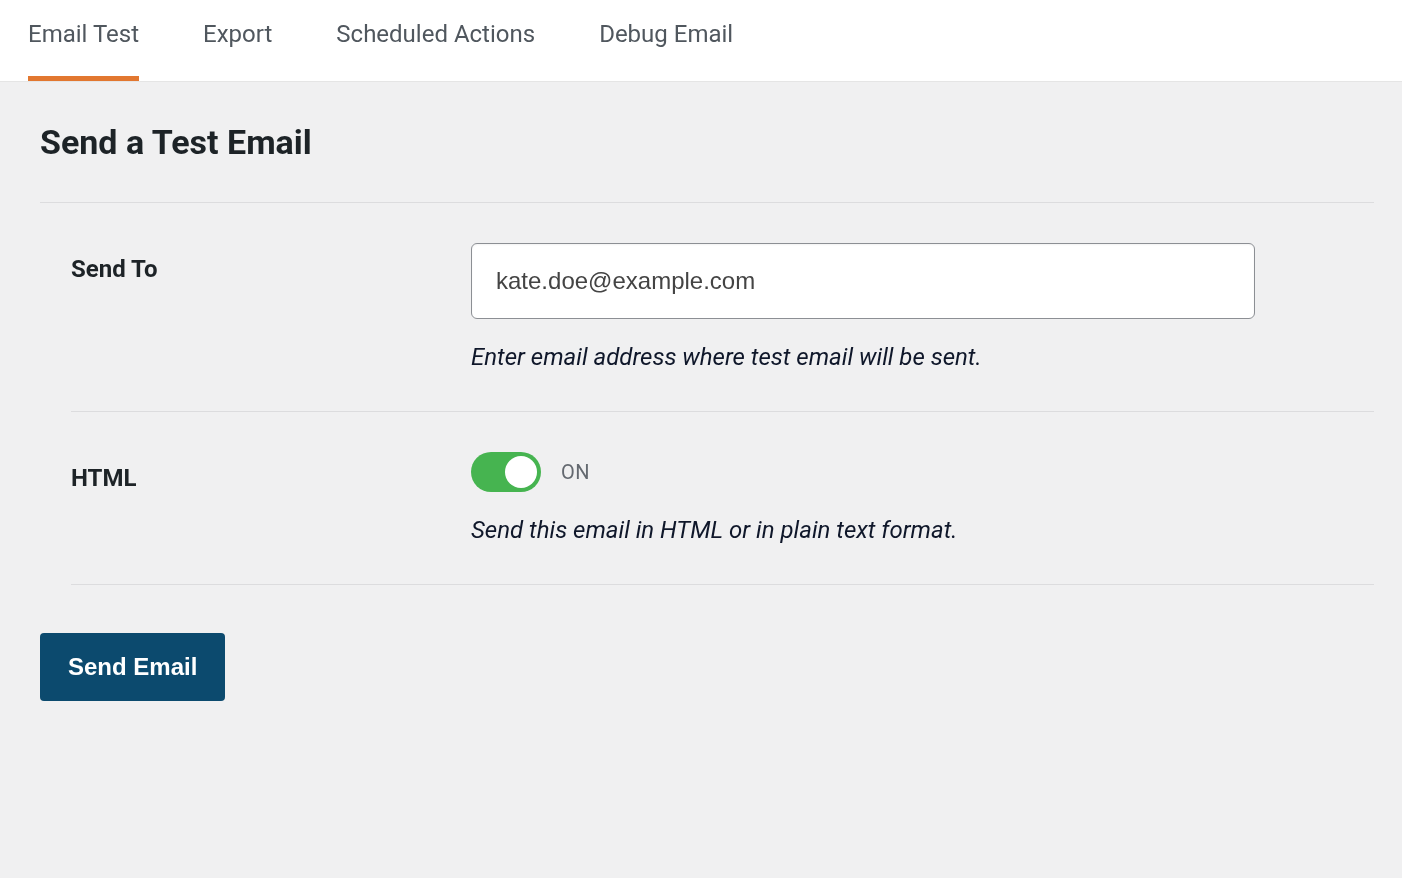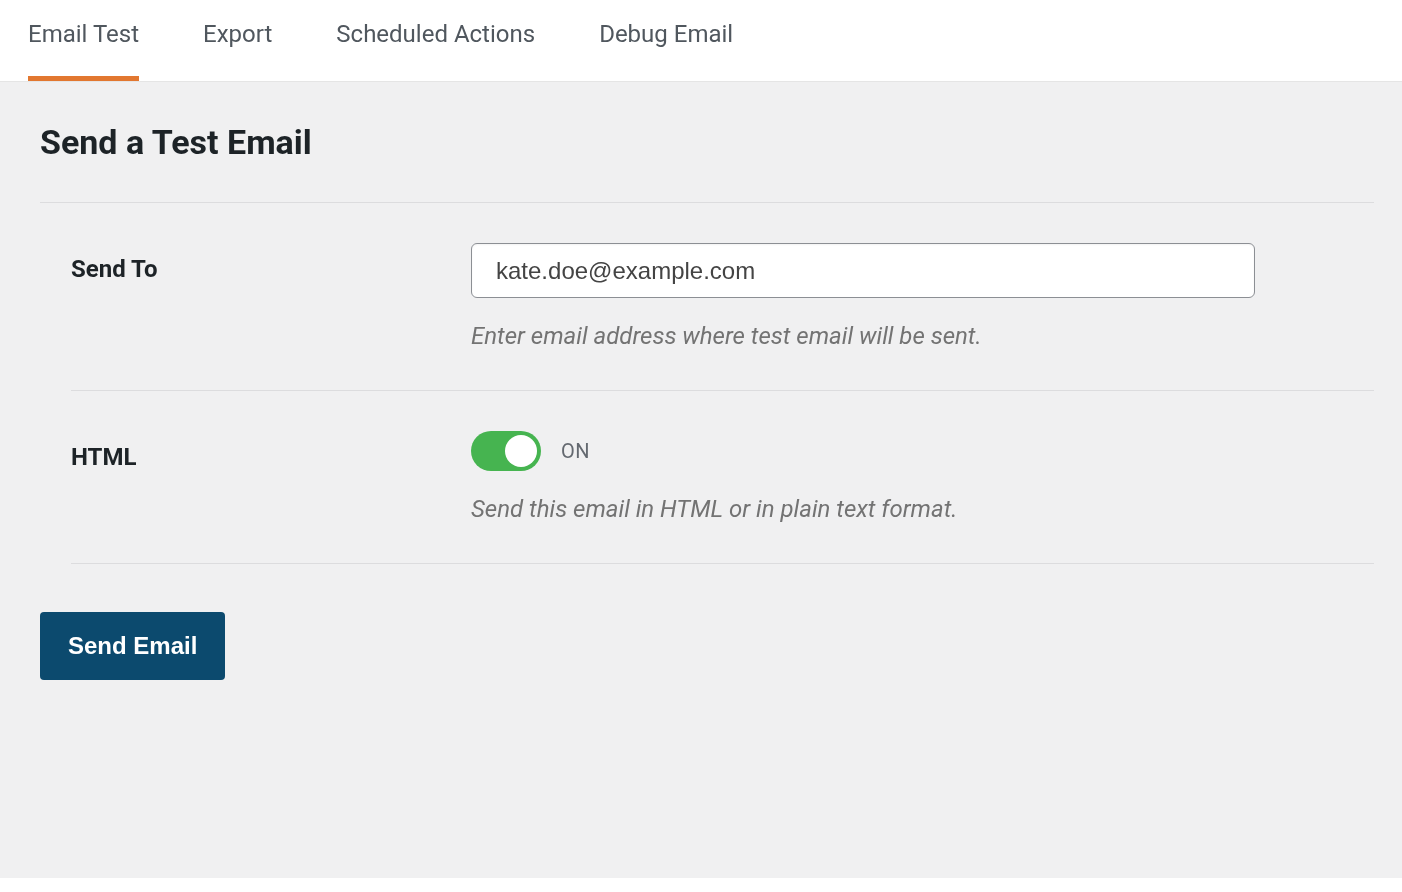--- a/index.html
+++ b/index.html
@@ -54,34 +54,34 @@
       font-weight: 700;
       color: #1d2327;
       padding-top: 12px;
     }
     .form-control {
       flex: 1;
     }
     .text-input {
       width: 784px;
       max-width: 100%;
-      height: 55px;
+      height: 76px;
       padding: 0 24px;
       font-size: 24px;
       color: #444;
       background: #fff;
       border: 1px solid #8c8f94;
       border-radius: 6px;
       outline: none;
       box-shadow: inset 0 1px 2px rgba(0,0,0,0.05);
     }
     .help-text {
       font-size: 24px;
       font-style: italic;
-      color: #737373;
+      color: #0f172a;
       margin-top: 24px;
     }
     .toggle-row {
       display: flex;
       align-items: center;
       gap: 20px;
     }
     .toggle {
       position: relative;
       width: 70px;

